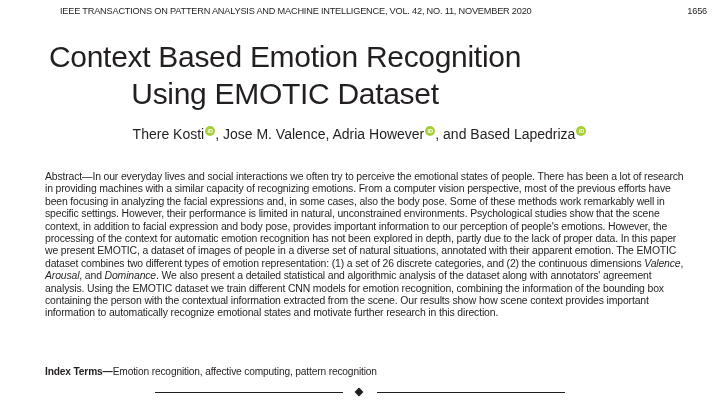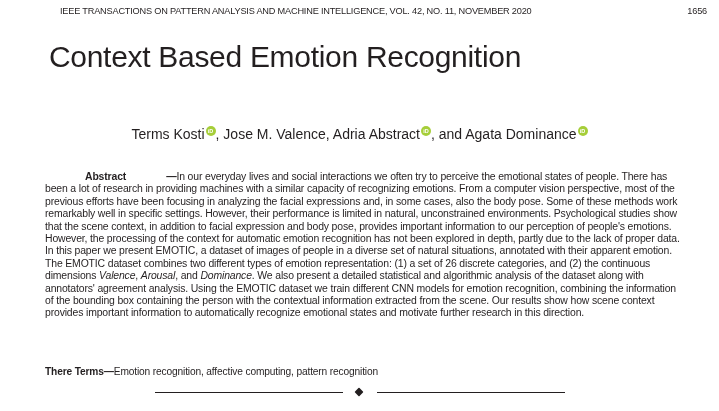--- a/index.html
+++ b/index.html
@@ -2,49 +2,50 @@
 <html><head>
 <meta charset="utf-8">
 <style>
   html, body { margin: 0; padding: 0; background: #ffffff; }
   body { width: 719px; height: 411px; overflow: hidden; position: relative; color: #231f20; font-family: "Liberation Sans", sans-serif; }
   .running-header { position: absolute; top: 6px; left: 12px; right: 12px; font-size: 9.2px; letter-spacing: -0.2px; color: #231f20; display: flex; justify-content: space-between; padding-left: 48px; }
   .title { position: absolute; top: 38px; left: 0; width: 570px; text-align: center; font-size: 30px; line-height: 37px; color: #231f20; letter-spacing: -0.3px; }
   .authors { position: absolute; top: 126px; left: 0; width: 719px; text-align: center; font-size: 14px; color: #231f20; }
   .orcid { display: inline-block; width: 10px; height: 10px; border-radius: 50%; background: #a6ce39; color: #fff; font-size: 5.5px; line-height: 10px; text-align: center; vertical-align: 6px; margin-left: 1px; font-weight: bold; }
   .abstract { position: absolute; top: 171px; left: 45px; width: 640px; font-size: 10.45px; line-height: 12.4px; color: #231f20; letter-spacing: -0.15px; }
-  .abstract b { font-weight: bold; margin-left: 40px; }
+  .abstract b { font-weight: normal; }
   .index-terms { position: absolute; top: 366px; left: 45px; font-size: 10.2px; letter-spacing: -0.15px; }
   .divider { position: absolute; top: 386px; left: 0; width: 719px; height: 14px; }
   .divider .line { position: absolute; top: 6px; height: 1px; background: #231f20; }
   .divider .l1 { left: 155px; width: 188px; }
   .divider .l2 { left: 377px; width: 188px; }
   .divider .diamond { position: absolute; left: 355px; top: 2px; width: 8px; height: 8px; background: #231f20; transform: rotate(45deg) scale(0.8,0.8); border-radius: 1px; }
 </style>
 </head>
 <body>
 
 <div class="running-header">
   <span>IEEE TRANSACTIONS ON PATTERN ANALYSIS AND MACHINE INTELLIGENCE, VOL. 42, NO. 11, NOVEMBER 2020</span>
   <span>1656</span>
 </div>
 
 <div class="title">
   <div>Context Based Emotion Recognition</div>
+  <div>Using EMOTIC Dataset</div>
 </div>
 
 <div class="authors">
-  <span>Terms Kosti</span><span class="orcid">iD</span><span>, </span><span>Jose M. Valence</span><span>, </span><span>Adria Abstract</span><span class="orcid">iD</span><span>, and </span><span>Agata Dominance</span><span class="orcid">iD</span>
+  <span>There Kosti</span><span class="orcid">iD</span><span>, </span><span>Jose M. Valence</span><span>, </span><span>Adria However</span><span class="orcid">iD</span><span>, and </span><span>Based Lapedriza</span><span class="orcid">iD</span>
 </div>
 
 <div class="abstract">
   <b>Abstract</b><b>—</b><span>In our everyday lives and social interactions we often try to perceive the emotional states of people. There has been a lot of research in providing machines with a similar capacity of recognizing emotions. From a computer vision perspective, most of the previous efforts have been focusing in analyzing the facial expressions and, in some cases, also the body pose. Some of these methods work remarkably well in specific settings. However, their performance is limited in natural, unconstrained environments. Psychological studies show that the scene context, in addition to facial expression and body pose, provides important information to our perception of people's emotions. However, the processing of the context for automatic emotion recognition has not been explored in depth, partly due to the lack of proper data. In this paper we present EMOTIC, a dataset of images of people in a diverse set of natural situations, annotated with their apparent emotion. The EMOTIC dataset combines two different types of emotion representation: (1) a set of 26 discrete categories, and (2) the continuous dimensions </span><i>Valence</i><span>, </span><i>Arousal</i><span>, and </span><i>Dominance</i><span>. We also present a detailed statistical and algorithmic analysis of the dataset along with annotators' agreement analysis. Using the EMOTIC dataset we train different CNN models for emotion recognition, combining the information of the bounding box containing the person with the contextual information extracted from the scene. Our results show how scene context provides important information to automatically recognize emotional states and motivate further research in this direction.</span>
 </div>
 
 <div class="index-terms">
-  <b>There Terms</b><b>—</b><span>Emotion recognition, affective computing, pattern recognition</span>
+  <b>Index Terms</b><b>—</b><span>Emotion recognition, affective computing, pattern recognition</span>
 </div>
 
 <div class="divider">
   <div class="line l1"></div>
   <div class="diamond"></div>
   <div class="line l2"></div>
 </div>
 
 </body></html>

